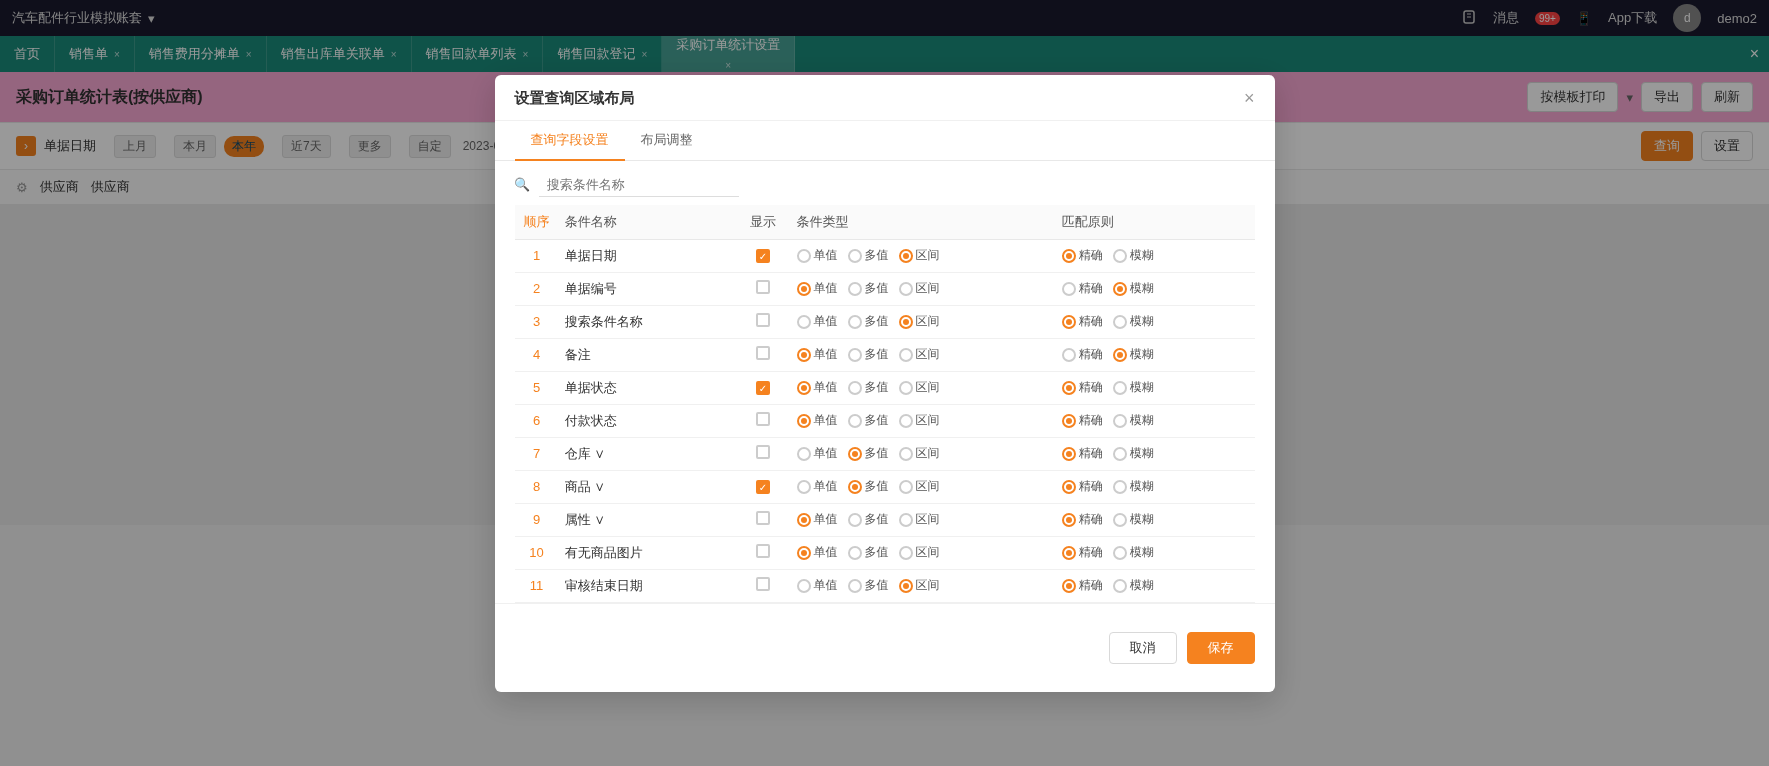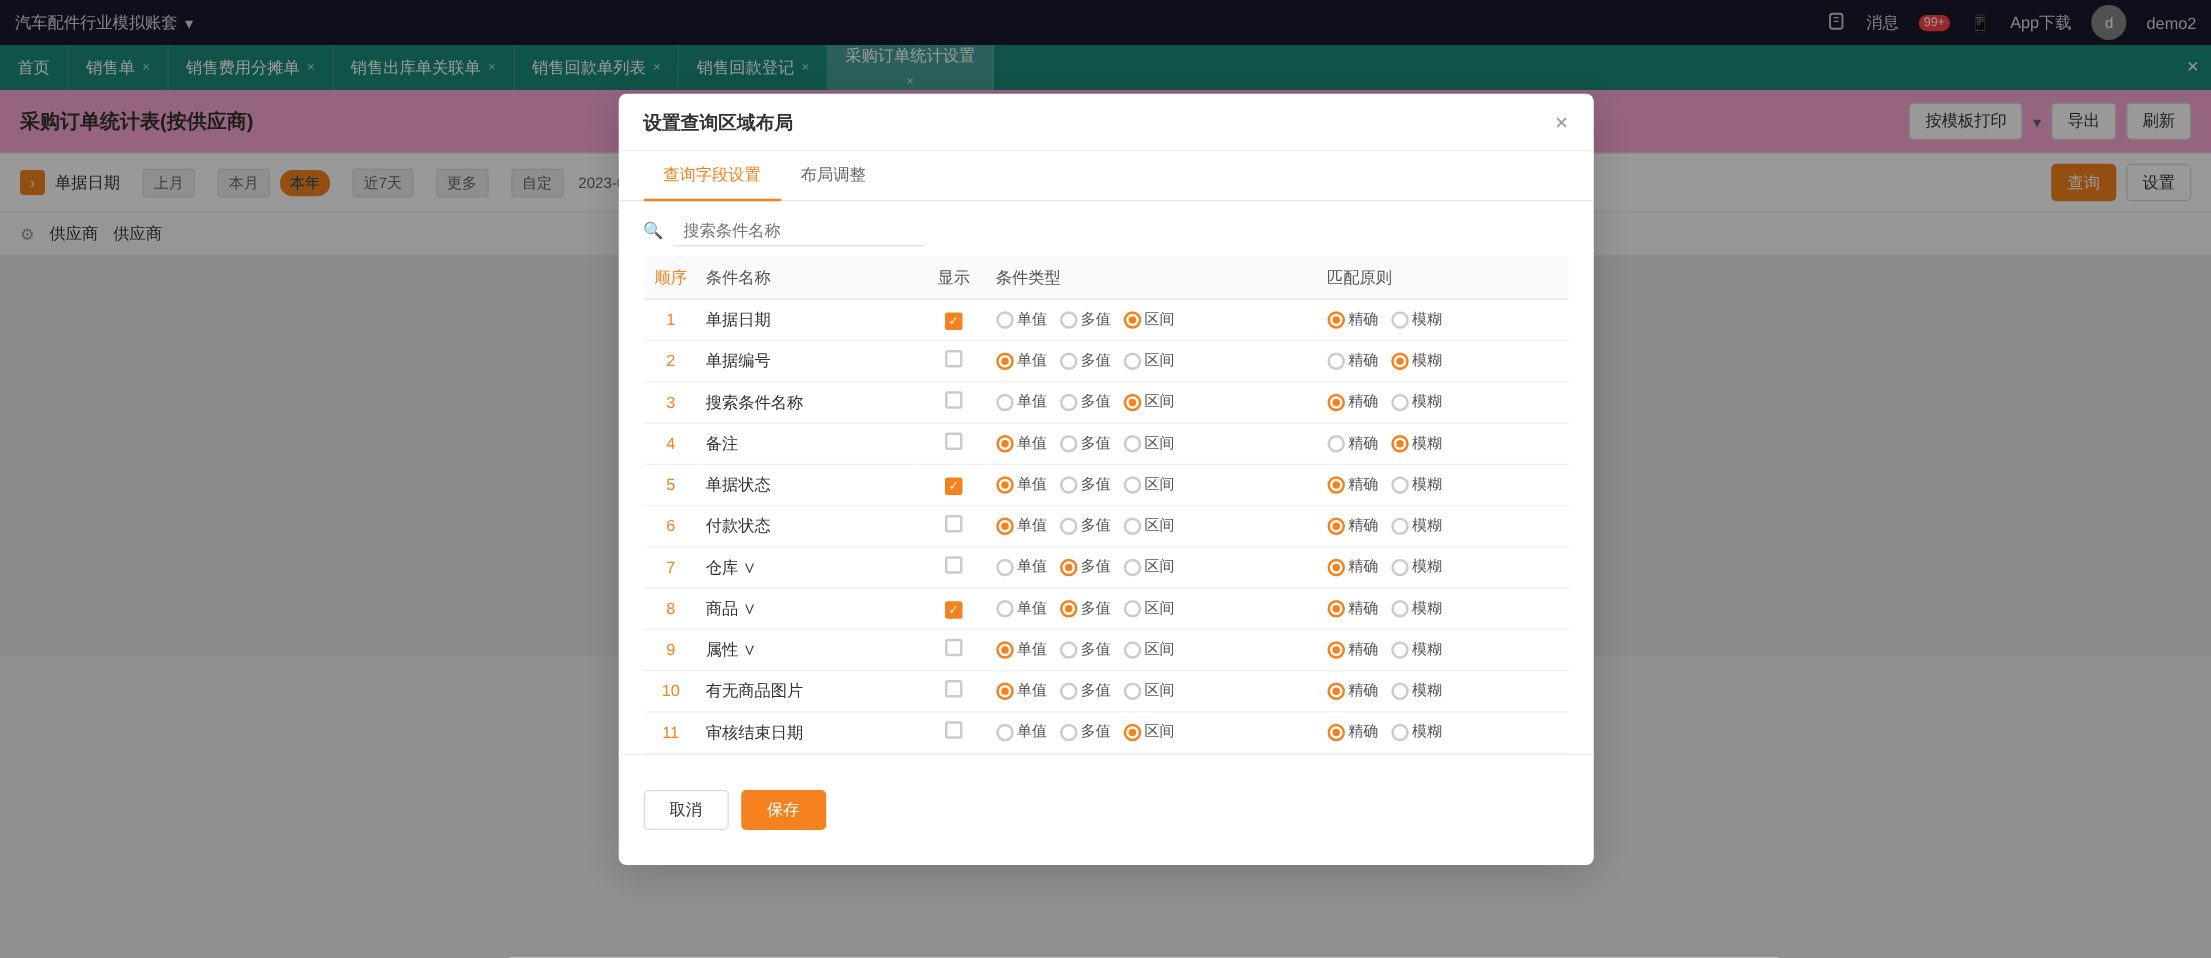--- a/index.html
+++ b/index.html
@@ -190,21 +190,21 @@
       display: inline-flex; align-items: center; justify-content: center;
       cursor: pointer;
       flex-shrink: 0;
     }
     .checkbox.checked { background: #f5821f; border-color: #f5821f; color: white; font-size: 10px; }
 
     
     .dialog-footer {
       padding: 28px 20px;
       display: flex;
-      justify-content: flex-start;
+      justify-content: flex-end;
       gap: 10px;
       border-top: 1px solid #f0f0f0;
     }
     .btn-cancel { padding: 6px 20px; border: 1px solid #d9d9d9; border-radius: 4px; background: white; cursor: pointer; font-size: 13px; color: #333; }
     .btn-save { padding: 6px 20px; border: 1px solid #f5821f; border-radius: 4px; background: #f5821f; cursor: pointer; font-size: 13px; color: white; }
   </style>
 </head>
 <body>
 
 <div class="top-bar">

